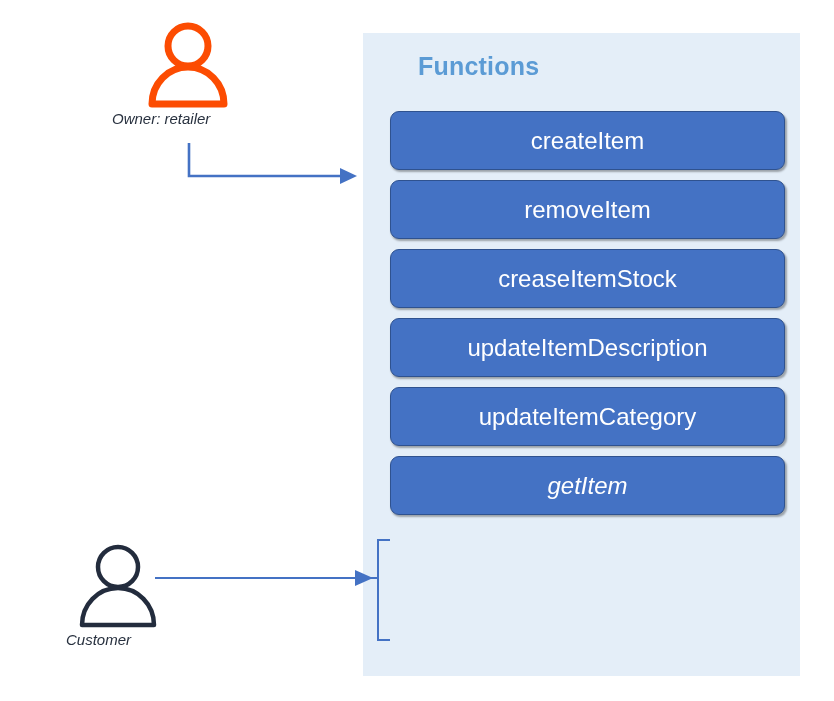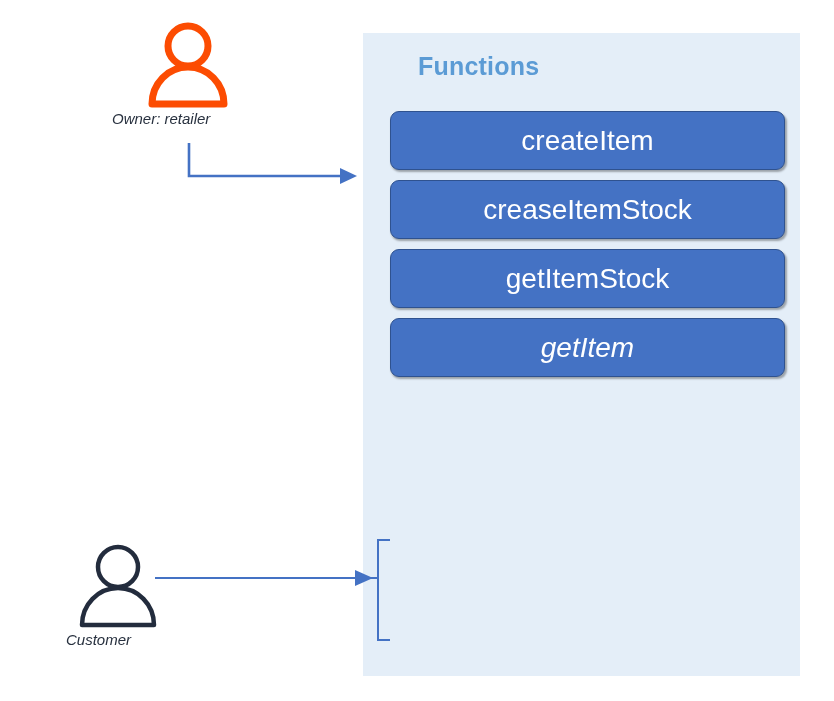--- a/index.html
+++ b/index.html
@@ -50,21 +50,21 @@
     height: 59px;
     margin-bottom: 10px;
     background: #4472C4;
     border: 1.5px solid #2F528F;
     border-radius: 9px;
     box-shadow: 1.5px 2px 2px rgba(0,0,0,0.32);
     display: flex;
     align-items: center;
     justify-content: center;
     color: #ffffff;
-    font-size: 28px;
+    font-size: 24px;
     line-height: 1;
     white-space: nowrap;
   }
   .fn-box:last-child { margin-bottom: 0; font-style: italic; }
 
   
   .actor { position: absolute; }
   .actor-label {
     position: absolute;
     font-style: italic;
@@ -127,18 +127,20 @@
   <div class="actor customer-icon">
     <svg width="84" height="88" viewBox="0 0 84 88" xmlns="http://www.w3.org/2000/svg">
       <circle cx="42" cy="26" r="20" fill="none" stroke="#232C3D" stroke-width="4.5"></circle>
       <path d="M 6,84 A 36,37 0 0 1 78,84 Z" fill="none" stroke="#232C3D" stroke-width="4.5" stroke-linejoin="round"></path>
     </svg>
   </div>
   <div class="actor-label customer-label">Customer</div>
 
   <div class="fn-list">
     <div class="fn-box">createItem</div>
+    <div class="fn-box">removeItem</div>
     <div class="fn-box">creaseItemStock</div>
-    <div class="fn-box">getItemStock</div>
+    <div class="fn-box">updateItemDescription</div>
+    <div class="fn-box">updateItemCategory</div>
     <div class="fn-box">getItem</div>
   </div>
 
 </div>
 
 </body></html>

